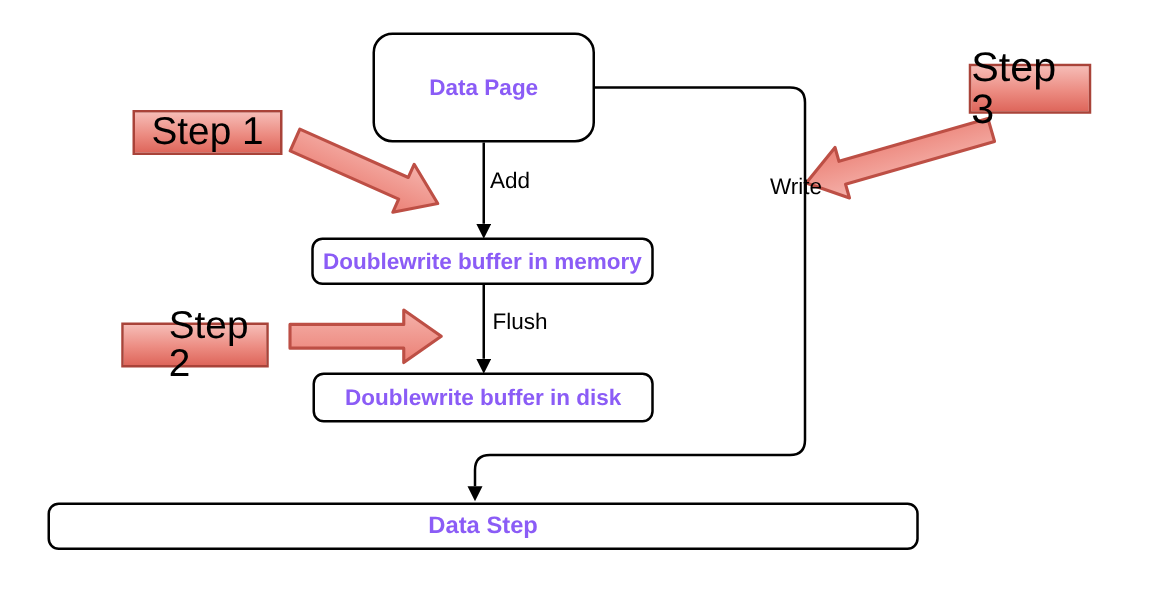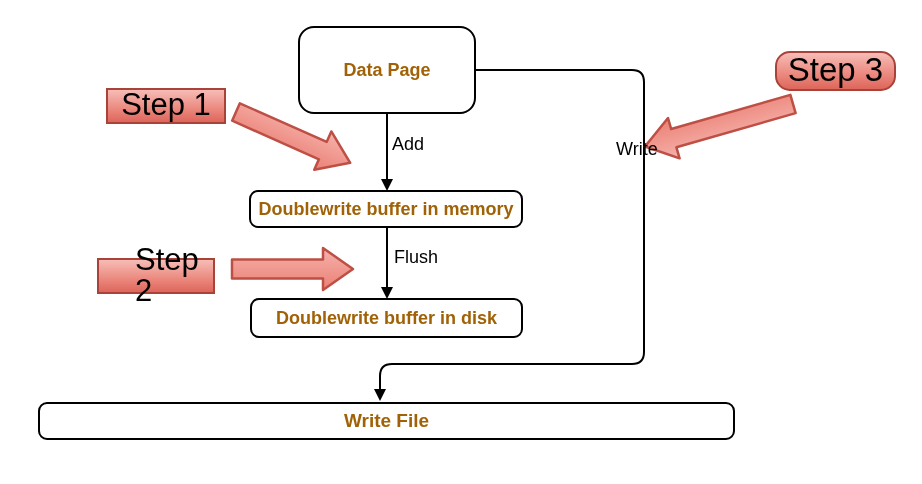--- a/index.html
+++ b/index.html
@@ -23,21 +23,21 @@
   .node {
     position: absolute;
     box-sizing: border-box;
     background: var(--node-fill, #ffffff);
     border: 2px solid var(--node-border, #000000);
     display: flex;
     align-items: center;
     justify-content: center;
     font-weight: bold;
     font-size: 18px;
-    color: #a16207;
+    color: #8b5cf6;
     text-align: center;
   }
   .node-rounded-lg { border-radius: 16px; }
   .node-rounded-sm { border-radius: 9px; }
 
   .node-data-page   { left: 298px; top: 26px;  width: 178px; height: 88px; }
   .node-mem-buffer  { left: 249px; top: 190px; width: 274px; height: 38px; font-size: 18px; }
   .node-disk-buffer { left: 250px; top: 298px; width: 273px; height: 40px; font-size: 18px; }
   .node-data-file   { left: 38px;  top: 402px; width: 697px; height: 38px; font-size: 19px; }
 
@@ -64,21 +64,21 @@
     font-size: 31px;
     font-weight: normal;
     display: flex;
     align-items: center;
     justify-content: center;
     line-height: 1;
     padding-bottom: 3px;
   }
   .step-1 { left: 106px; top: 88px;  width: 120px; height: 36px; }
   .step-2 { left: 97px;  top: 258px; width: 118px; height: 36px; padding-left: 36px; }
-  .step-3 { left: 775px; top: 51px;  width: 121px; height: 40px; font-size: 33px; border-radius: 15px; }
+  .step-3 { left: 775px; top: 51px;  width: 98px; height: 40px; font-size: 33px; }
 </style>
 </head>
 <body>
 
 <div class="canvas">
 
   <svg class="svg-layer" width="922" height="484" viewBox="0 0 922 484">
     <defs>
       <marker id="ah" markerUnits="userSpaceOnUse" markerWidth="13" markerHeight="13" refX="0" refY="6" orient="auto">
         <path d="M0,0 L12,6 L0,12 Z" fill="#000000"></path>
@@ -107,21 +107,21 @@
       <polygon points="0,-9.5 124,-9.5 124,-21 154,0 124,21 124,9.5 0,9.5" fill="url(#blockGrad)" stroke-width="2.5" stroke-linejoin="round" stroke="#bd4f45"></polygon>
     </g>
   </svg>
 
   <div class="node node-rounded-lg node-data-page">Data Page</div>
 
   <div class="node node-rounded-sm node-disk-buffer">Doublewrite buffer in disk</div>
 
   <div class="node node-rounded-sm node-mem-buffer">Doublewrite buffer in memory</div>
 
-  <div class="node node-rounded-sm node-data-file">Write File</div>
+  <div class="node node-rounded-sm node-data-file">Data Step</div>
 
   <div class="edge-label label-add">Add</div>
 
   <div class="edge-label label-flush">Flush</div>
 
   <div class="edge-label label-write">Write</div>
 
   <div class="step-badge step-1">Step 1</div>
 
   <div class="step-badge step-2">Step 2</div>

